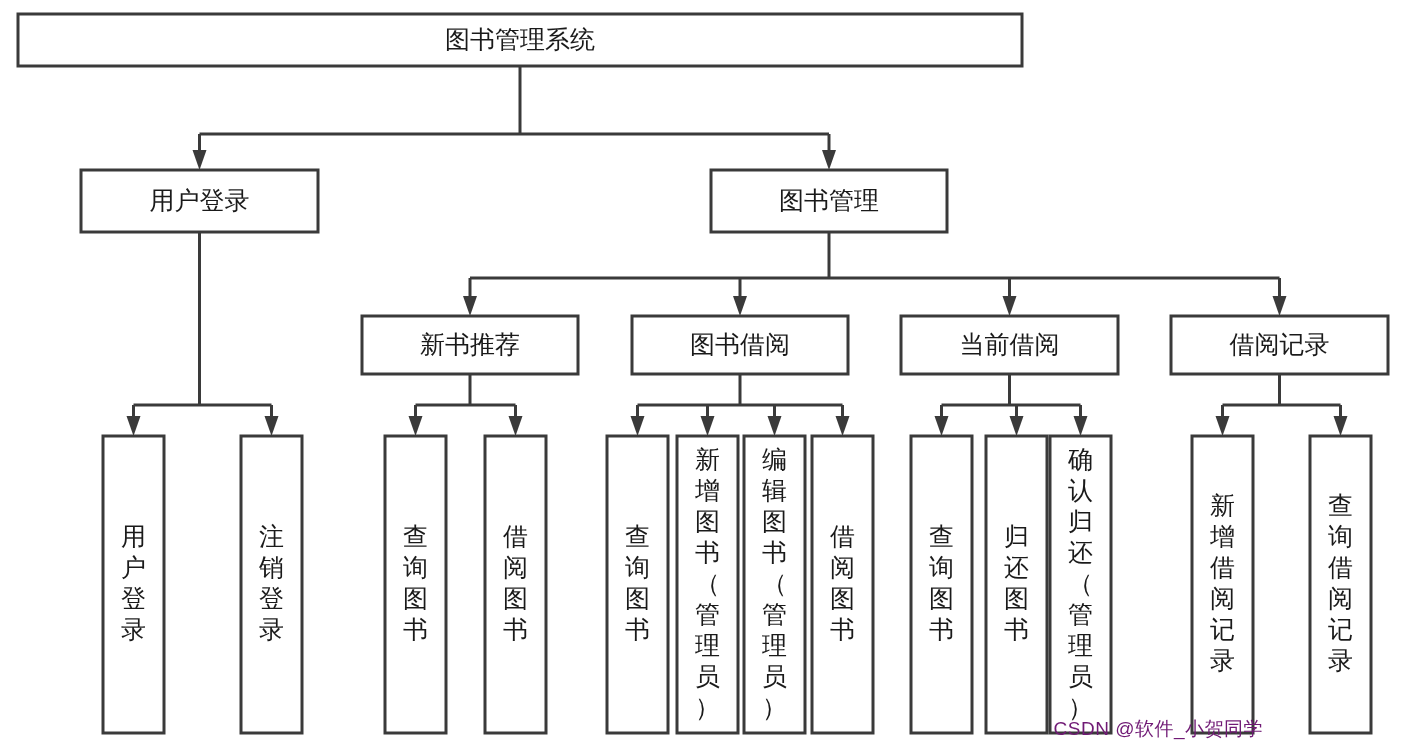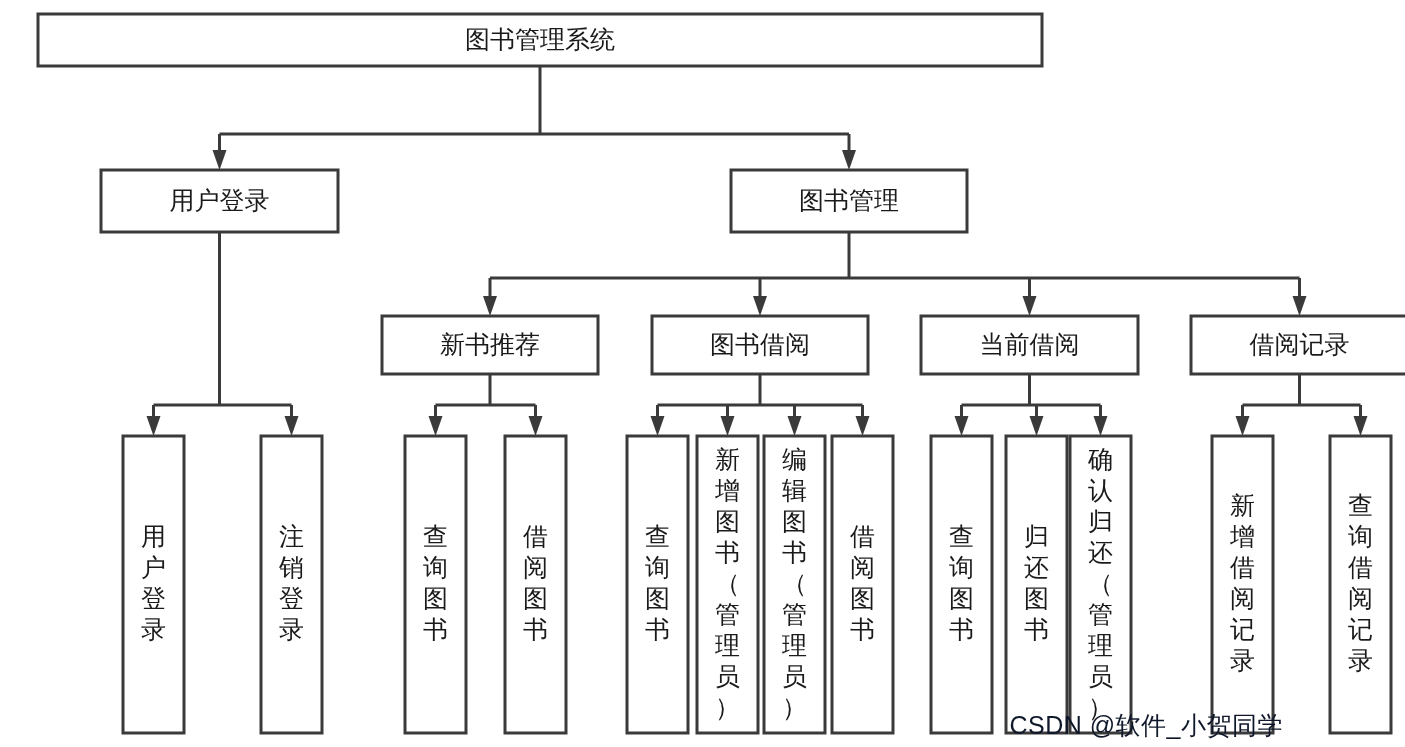--- a/index.html
+++ b/index.html
@@ -11,21 +11,20 @@
   body {
     width: 1405px;
     height: 747px;
     font-family: "Liberation Sans", "DejaVu Sans", sans-serif;
     overflow: hidden;
   }
   #diagram-root {
     position: relative;
     width: 1271px;
     height: 747px;
-    margin-left: 20px;
   }
   svg#flowchart {
     position: absolute;
     top: 0;
     left: 0;
     width: 1405px;
     height: 747px;
     display: block;
   }
   .node-box {
@@ -53,22 +52,22 @@
     font-size: 25px;
   }
   .label-v {
     font-size: 25px;
   }
   .watermark {
     position: absolute;
     right: 8px;
     bottom: 5px;
     font-family: "Liberation Sans", "DejaVu Sans", sans-serif;
-    font-size: 25px;
-    color: #0f172a;
+    font-size: 19px;
+    color: #701a75;
     white-space: nowrap;
     letter-spacing: 0.5px;
     user-select: none;
   }
 </style>
 </head>
 <body>
 
 <div id="diagram-root">
   <svg id="flowchart" viewBox="0 0 1405 747">

